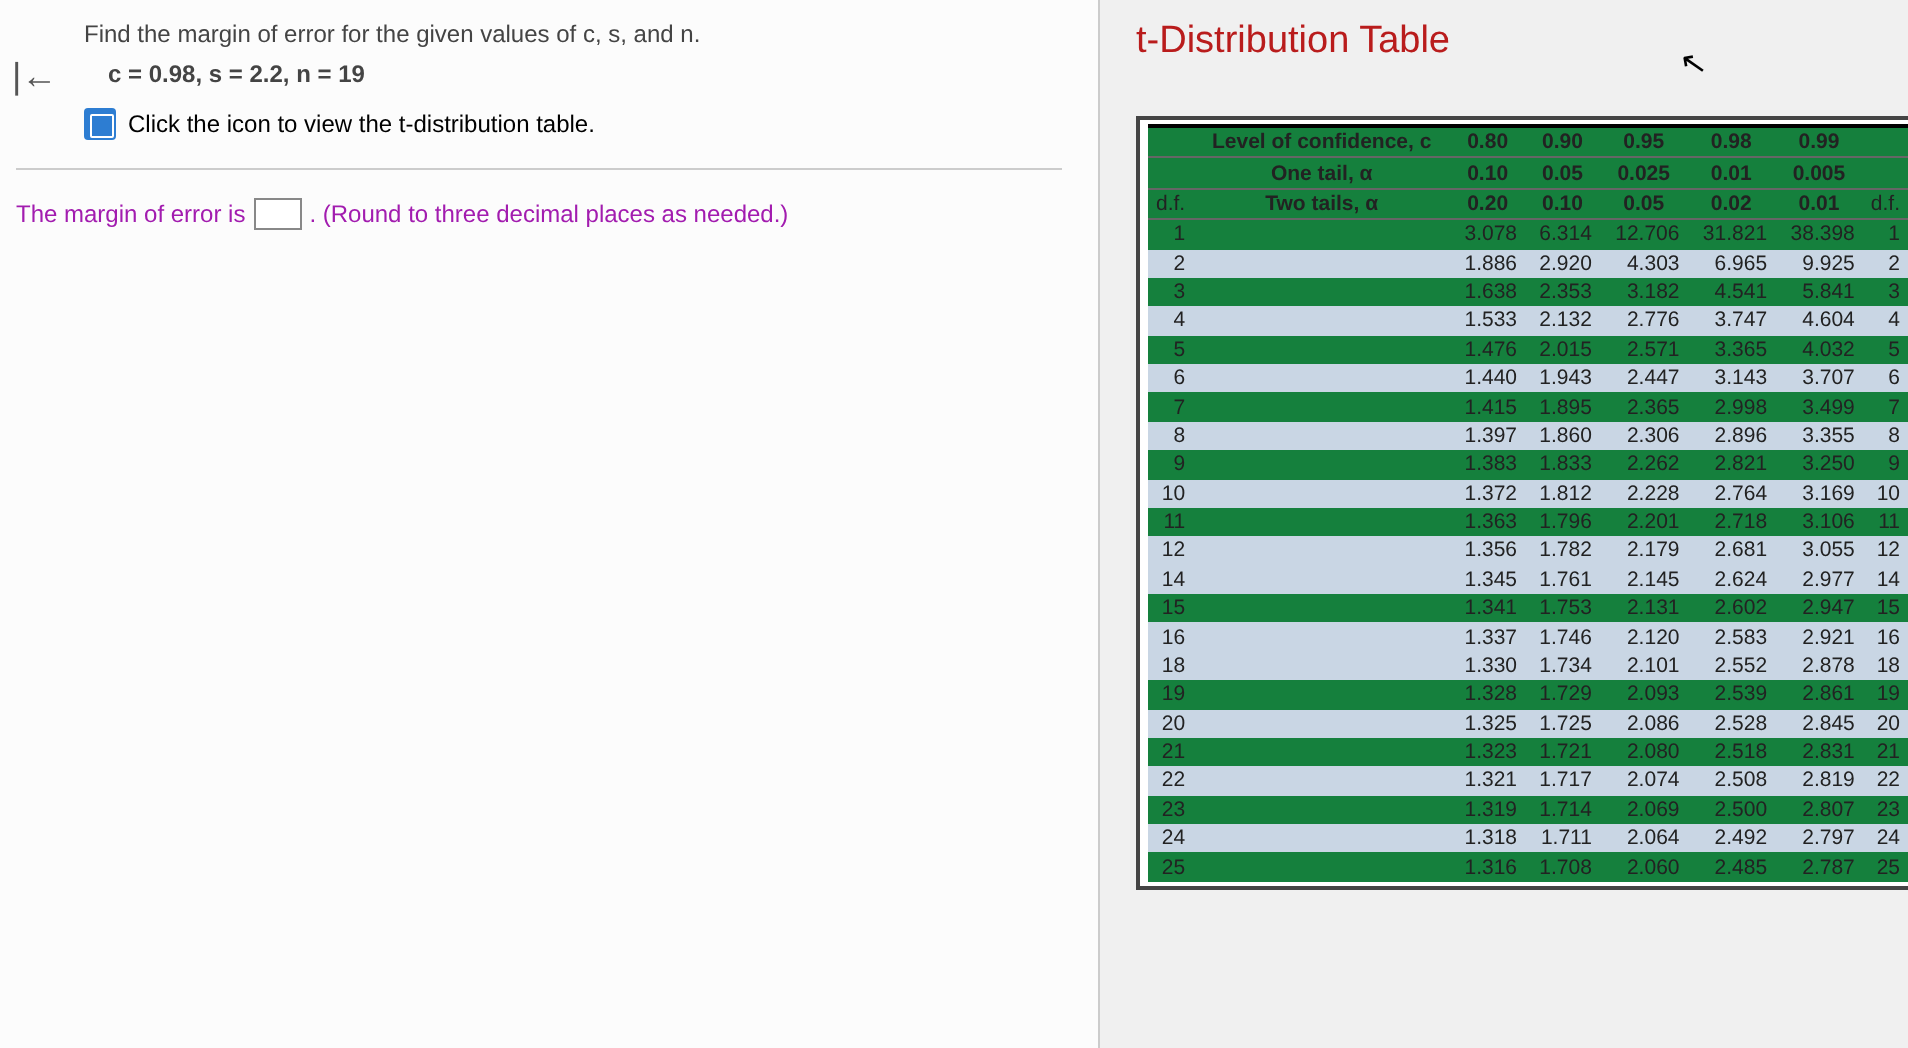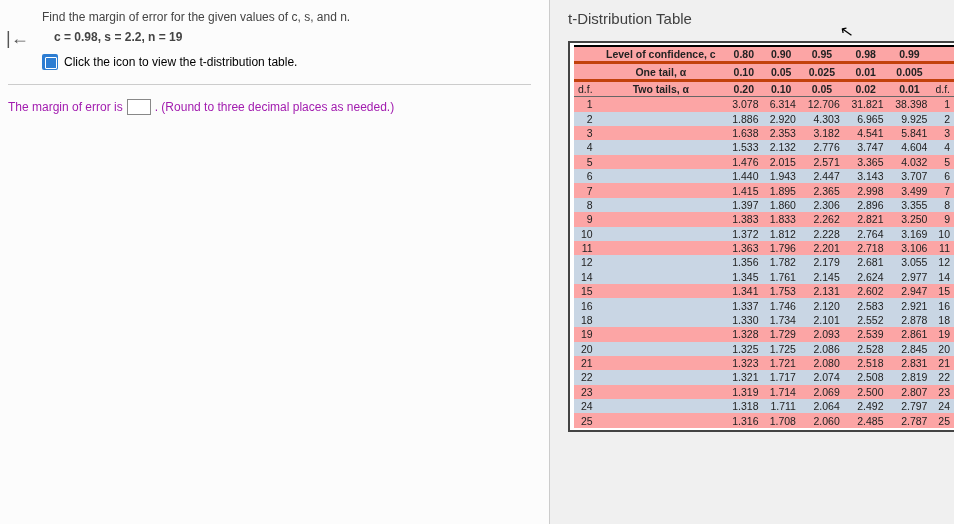--- a/index.html
+++ b/index.html
@@ -54,45 +54,45 @@
     vertical-align: middle;
   }
   .right {
     flex: 1;
     background: #f0f0f0;
     padding: 10px 8px 10px 18px;
     overflow: hidden;
     position: relative;
   }
   .right h2 {
-    font-size: 15px; font-weight: normal; color:#404040;
-    margin-bottom: 14px;
+    font-size: 19px; font-weight: normal; color:#b91c1c;
+    margin-bottom: 26px;
   }
   .cursor {
     position:absolute; left: 290px; top: 22px; font-size:16px; color:#000;
     transform: rotate(-10deg);
   }
   table.tdist {
     border-collapse: collapse;
     font-size: 10.5px;
     color:#222;
     width: 380px;
     margin-left: 2px;
-    background:#fca5a5;
+    background:#15803d;
   }
   table.tdist th, table.tdist td {
     padding: 1.2px 4px;
     text-align: right;
     border: none;
     white-space: nowrap;
   }
   table.tdist .hdr td, table.tdist .hdr th {
     font-weight: bold;
     border-bottom: 1px solid #666;
-    border-top: 3px solid #c2410c;
+    border-top: 1px solid #c2410c;
     text-align: center;
   }
   table.tdist .label-cell { text-align: left; font-weight: bold; padding-left:4px;}
   table.tdist tr.shade { background: #c9d6e4; }
   table.tdist tr.topline td { border-top: 2px solid #000; }
   table.tdist td.df-left, table.tdist td.df-right { font-weight: normal; text-align:right; width:22px;}
   .table-frame {
     border: 2px solid #444;
     padding: 2px;
     display: inline-block;

